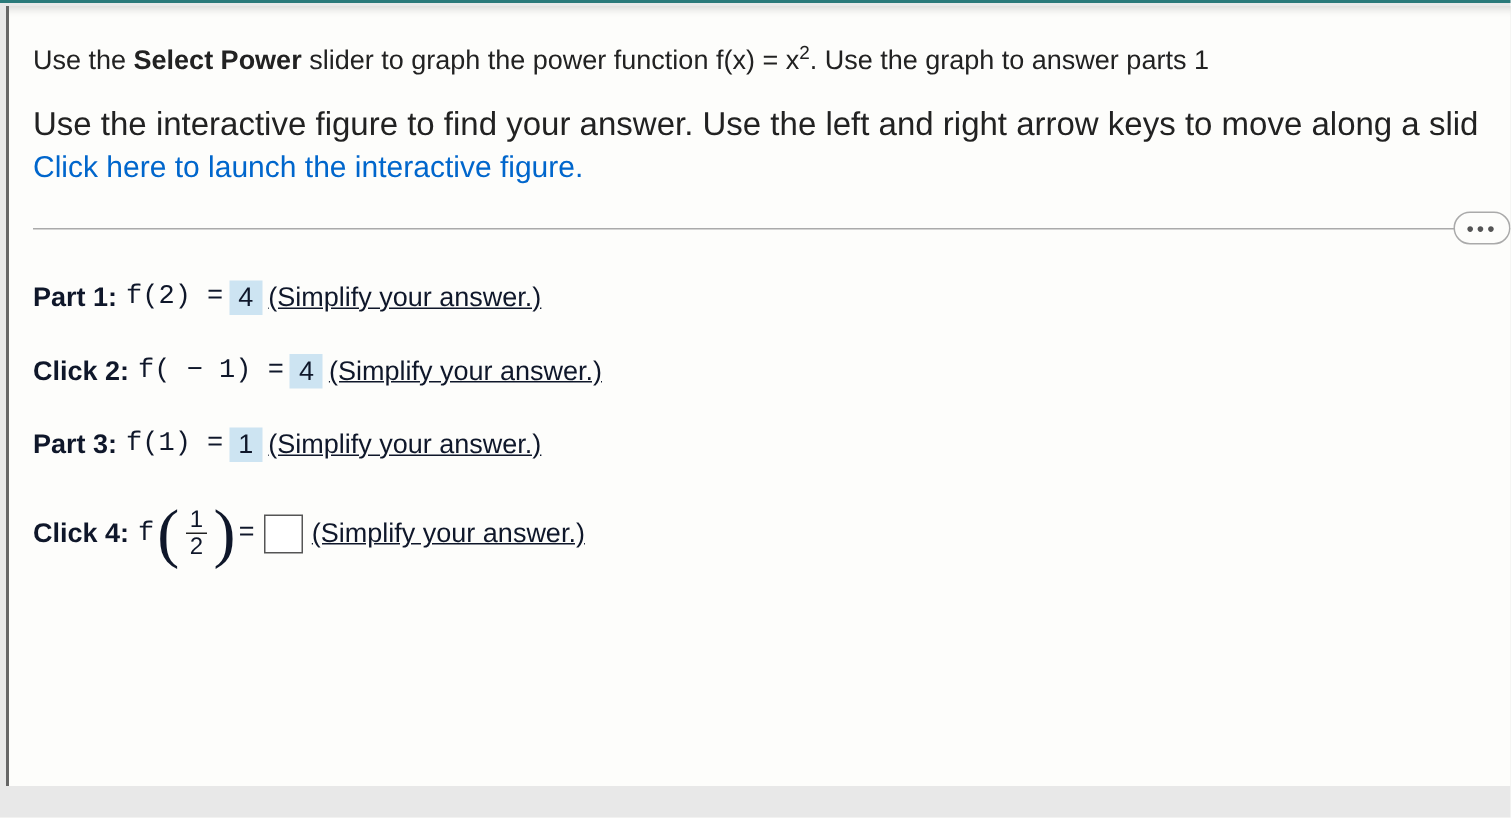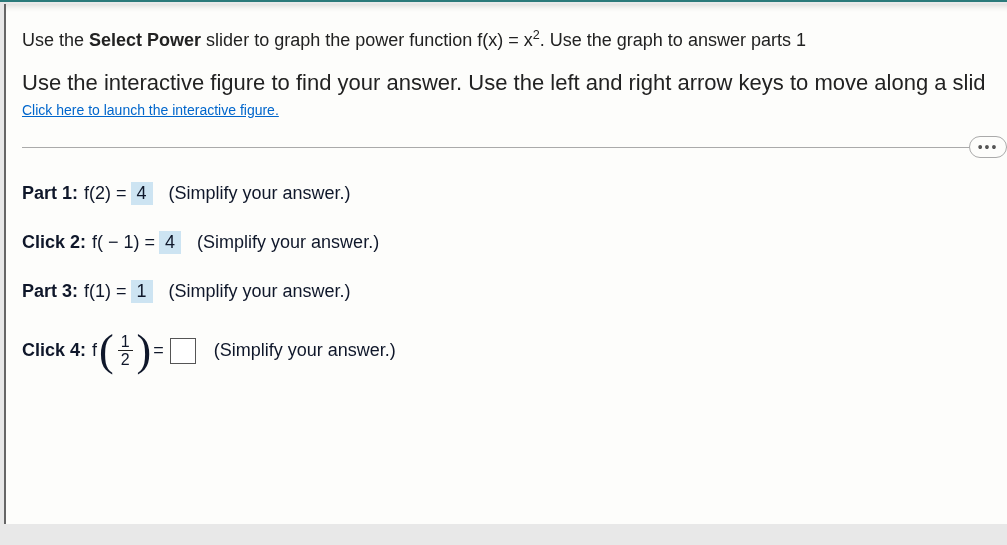--- a/index.html
+++ b/index.html
@@ -36,22 +36,21 @@
     .intro b { font-weight: 700; }
     .sup { font-size: 0.7em; vertical-align: super; }
     .instr {
       font-size: 22px;
       color: #222;
       line-height: 1.4;
       margin-bottom: 2px;
     }
     .link {
       color: #0066cc;
-      text-decoration: underline;
-      font-size: 14px;
+      font-size: 20px;
       cursor: pointer;
     }
     .divider {
       border: none;
       border-top: 1px solid #aaa;
       margin: 28px 0 34px 0;
       position: relative;
     }
     .ellipsis-btn {
       position: absolute;
@@ -72,39 +71,39 @@
     }
     .part {
       font-size: 18px;
       color: #0f172a;
       margin-bottom: 26px;
       display: flex;
       align-items: center;
       flex-wrap: nowrap;
     }
     .part-label { font-weight: 700; margin-right: 6px; }
-    .part .expr { white-space: nowrap; }
+    .part .expr { white-space: nowrap; font-family: Liberation Mono, monospace; }
     .ans-box {
       display: inline-block;
       background: #cde4f2;
       padding: 1px 6px;
       margin: 0 4px;
       min-width: 18px;
       text-align: center;
     }
     .ans-empty {
       display: inline-block;
       border: 1px solid #555;
       width: 26px;
       height: 26px;
       vertical-align: middle;
       margin: 0 6px;
       background: #fff;
     }
-    .hint { margin-left: 12px; }
+    .hint { margin-left: 0; text-decoration: underline; }
     .frac-wrap {
       display: inline-flex;
       align-items: center;
       vertical-align: middle;
       margin: 0 2px;
     }
     .paren {
       font-size: 44px;
       line-height: 44px;
       font-weight: 300;

